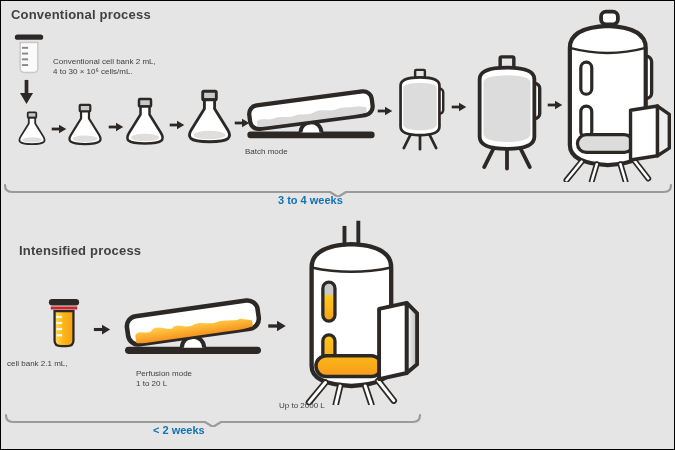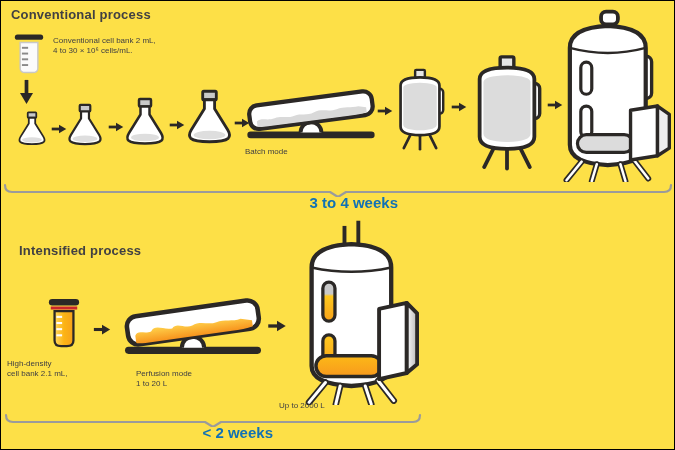--- a/index.html
+++ b/index.html
@@ -1,46 +1,46 @@
 <!DOCTYPE html>
 <html><head>
 <meta charset="utf-8">
 <style>
   html,body { margin:0; padding:0; background:#fff; }
   .canvas {
-    position:relative; width:675px; height:450px; background:#fde047;
+    position:relative; width:675px; height:450px; background:#e5e5e5;
     box-sizing:border-box; border:1px solid #000; overflow:hidden;
     font-family:"Liberation Sans", sans-serif;
   }
   .abs { position:absolute; }
   .t-title { font-size:13px; font-weight:bold; color:#414042; letter-spacing:.2px; }
   .t-small { font-size:8px; color:#414042; line-height:10px; }
   .t-center { text-align:left; }
-  .t-duration { font-size:15px; font-weight:bold; color:#1171b5; text-align:right; }
+  .t-duration { font-size:11px; font-weight:bold; color:#1171b5; text-align:left; }
   svg { display:block; }
 </style>
 </head>
 <body>
 
 <div class="canvas">
 
   <div>
 
     <div class="abs t-title" style="left:10px; top:6px;">Conventional process</div>
 
     <svg class="abs" style="left:12px; top:30px;" width="32" height="46" viewBox="0 0 36 52">
       <rect x="2" y="4" width="32" height="6" rx="3" fill="#2b2826"></rect>
       <path d="M8 13 H28 V42 Q28 47 22 47 H14 Q8 47 8 42 Z" fill="#fbfbfb" stroke="#c8c8c8" stroke-width="1.6"></path>
       <line x1="10" y1="19" x2="17" y2="19" stroke="#8a8a8a" stroke-width="2.2"></line>
       <line x1="10" y1="25.5" x2="17" y2="25.5" stroke="#8a8a8a" stroke-width="2.2"></line>
       <line x1="10" y1="32" x2="17" y2="32" stroke="#8a8a8a" stroke-width="2.2"></line>
       <line x1="10" y1="38.5" x2="17" y2="38.5" stroke="#8a8a8a" stroke-width="2.2"></line>
     </svg>
 
-    <div class="abs t-small" style="left:52px; top:35px;">
+    <div class="abs t-small" style="left:52px; top:56px;">
       <div>Conventional cell bank 2 mL,</div>
       <div>4 to 30 × 10⁶ cells/mL.</div>
     </div>
 
     <svg class="abs" style="left:18px; top:78px;" width="15" height="26" viewBox="0 0 16 28">
       <line x1="8" y1="1" x2="8" y2="16" stroke="#2b2826" stroke-width="4"></line>
       <polygon points="1,15 15,15 8,27" fill="#2b2826"></polygon>
     </svg>
 
     <svg class="abs" style="left:13px; top:110px;" width="36" height="37" viewBox="0 0 100 104">
@@ -175,21 +175,20 @@
       <rect x="2" y="2" width="32" height="7" rx="3.5" fill="#2b2826"></rect>
       <rect x="4" y="10" width="28" height="3.2" fill="#c9252c"></rect>
       <path d="M8 15 H28 V46 Q28 52 21 52 H15 Q8 52 8 46 Z" fill="url(#hdg)" stroke="#2b2826" stroke-width="2.4"></path>
       <line x1="10" y1="21" x2="16" y2="21" stroke="#fff" stroke-width="2.2"></line>
       <line x1="10" y1="27.5" x2="16" y2="27.5" stroke="#fff" stroke-width="2.2"></line>
       <line x1="10" y1="34" x2="16" y2="34" stroke="#fff" stroke-width="2.2"></line>
       <line x1="10" y1="40.5" x2="16" y2="40.5" stroke="#fff" stroke-width="2.2"></line>
     </svg>
 
     <div class="abs t-small t-center" style="left:6px; top:358px; width:122px;">
-      <div>High-density</div>
       <div>cell bank 2.1 mL,</div>
     </div>
 
     <svg class="abs" style="left:92px; top:322px;" width="18" height="13" viewBox="0 0 22 16">
       <line x1="1" y1="8" x2="12" y2="8" stroke="#2b2826" stroke-width="3.8"></line>
       <polygon points="11,2 21,8 11,14" fill="#2b2826"></polygon>
     </svg>
 
     <svg class="abs" style="left:122px; top:296px;" width="140" height="61" viewBox="0 0 138 60">
       <defs>

